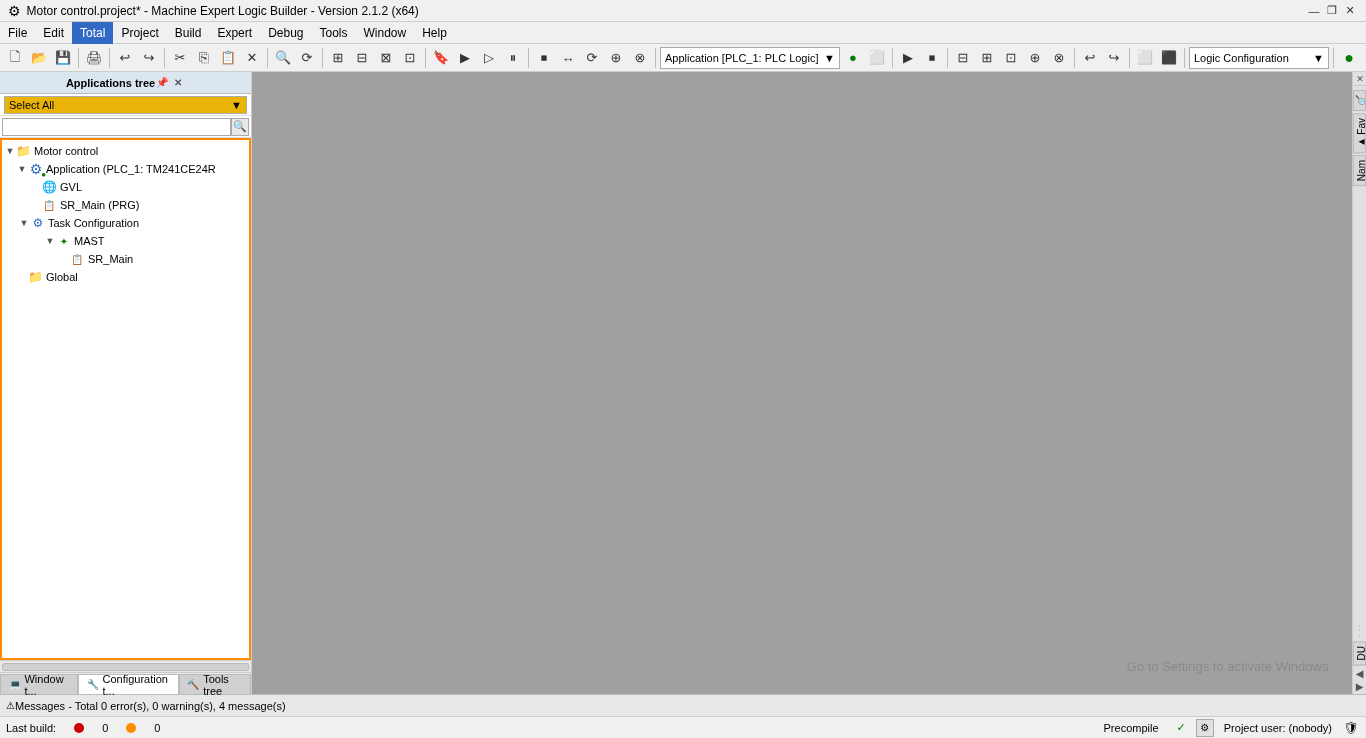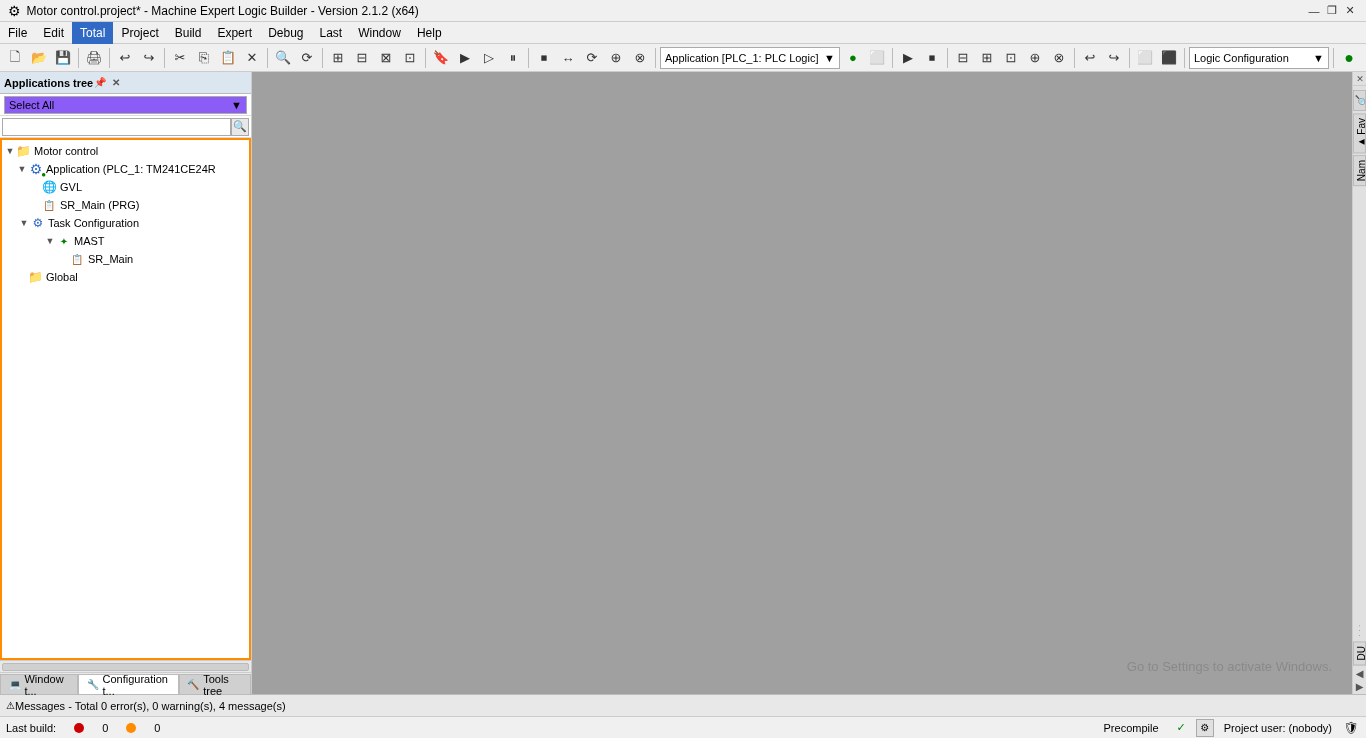--- a/index.html
+++ b/index.html
@@ -86,21 +86,21 @@
       border-right: 1px solid #ccc;
       flex-shrink: 0;
     }
 
     
     #apps-tree-header {
       background: #dce6f0;
       height: 22px;
       display: flex;
       align-items: center;
-      justify-content: flex-start;
+      justify-content: center;
       padding: 0 4px;
       border-bottom: 1px solid #bbb;
       font-size: 11px;
       font-weight: bold;
     }
     #apps-tree-header-left { display: flex; align-items: center; gap: 4px; }
     #apps-tree-header-right { display: flex; gap: 2px; }
     .panel-header-btn {
       width: 14px; height: 14px;
       display: flex; align-items: center; justify-content: center;
@@ -114,21 +114,21 @@
       align-items: center;
       background: white;
       border-bottom: 1px solid #ddd;
       padding: 0 4px;
     }
     #select-all-dropdown {
       flex: 1;
       height: 18px;
       display: flex; align-items: center; justify-content: space-between;
       border: 1px solid #aaa;
-      background: #8b5cf6;
+      background: #eab308;
       padding: 0 4px;
       cursor: pointer;
       font-size: 11px;
     }
 
     
     #search-row {
       height: 22px;
       display: flex;
       align-items: center;
@@ -313,21 +313,21 @@
 </div>
 
 <div id="menu-bar">
   <div class="menu-item">File</div>
   <div class="menu-item">Edit</div>
   <div class="menu-item active">Total</div>
   <div class="menu-item">Project</div>
   <div class="menu-item">Build</div>
   <div class="menu-item">Expert</div>
   <div class="menu-item">Debug</div>
-  <div class="menu-item">Last</div>
+  <div class="menu-item">Tools</div>
   <div class="menu-item">Window</div>
   <div class="menu-item">Help</div>
 </div>
 
 <div id="toolbar">
 
   <div class="tb-btn" title="New">🗋</div>
   <div class="tb-btn" title="Open">📂</div>
   <div class="tb-btn" title="Save">💾</div>
   <div class="tb-sep"></div>

